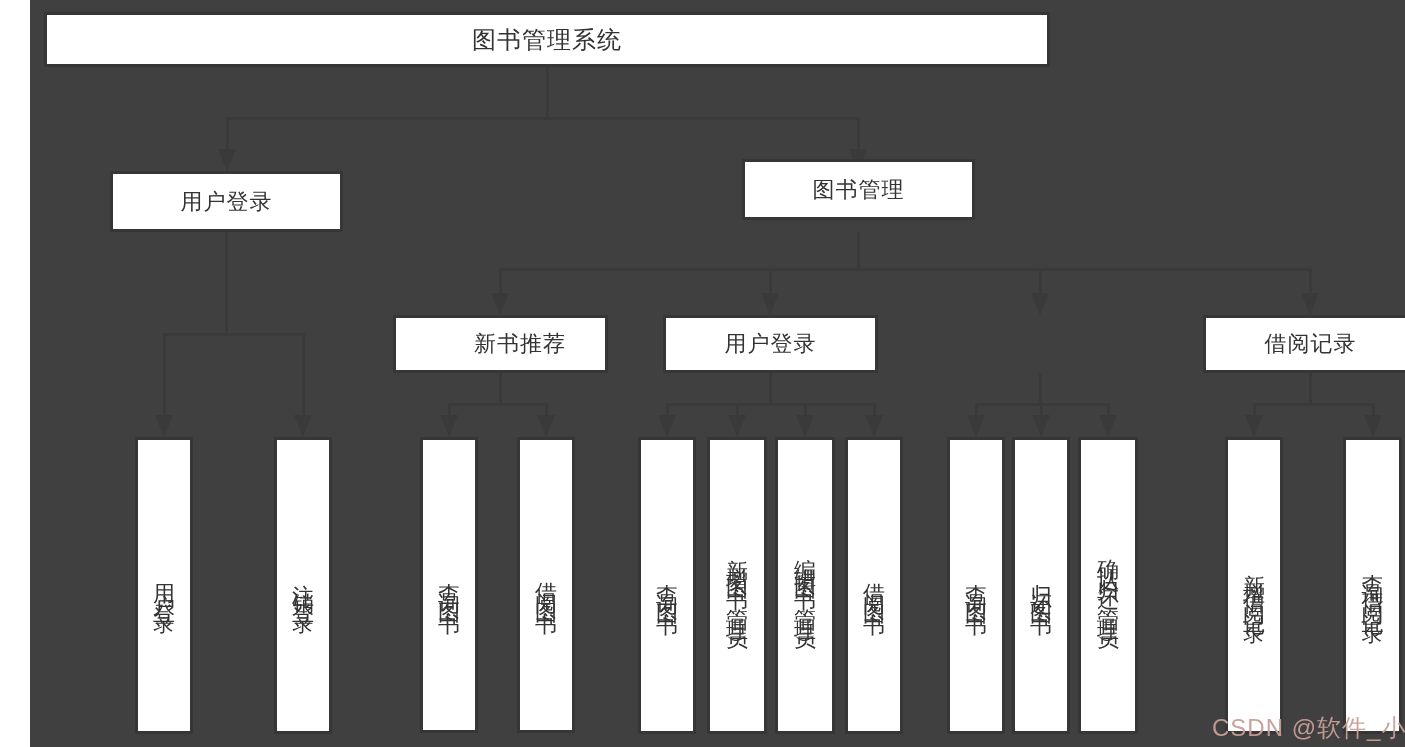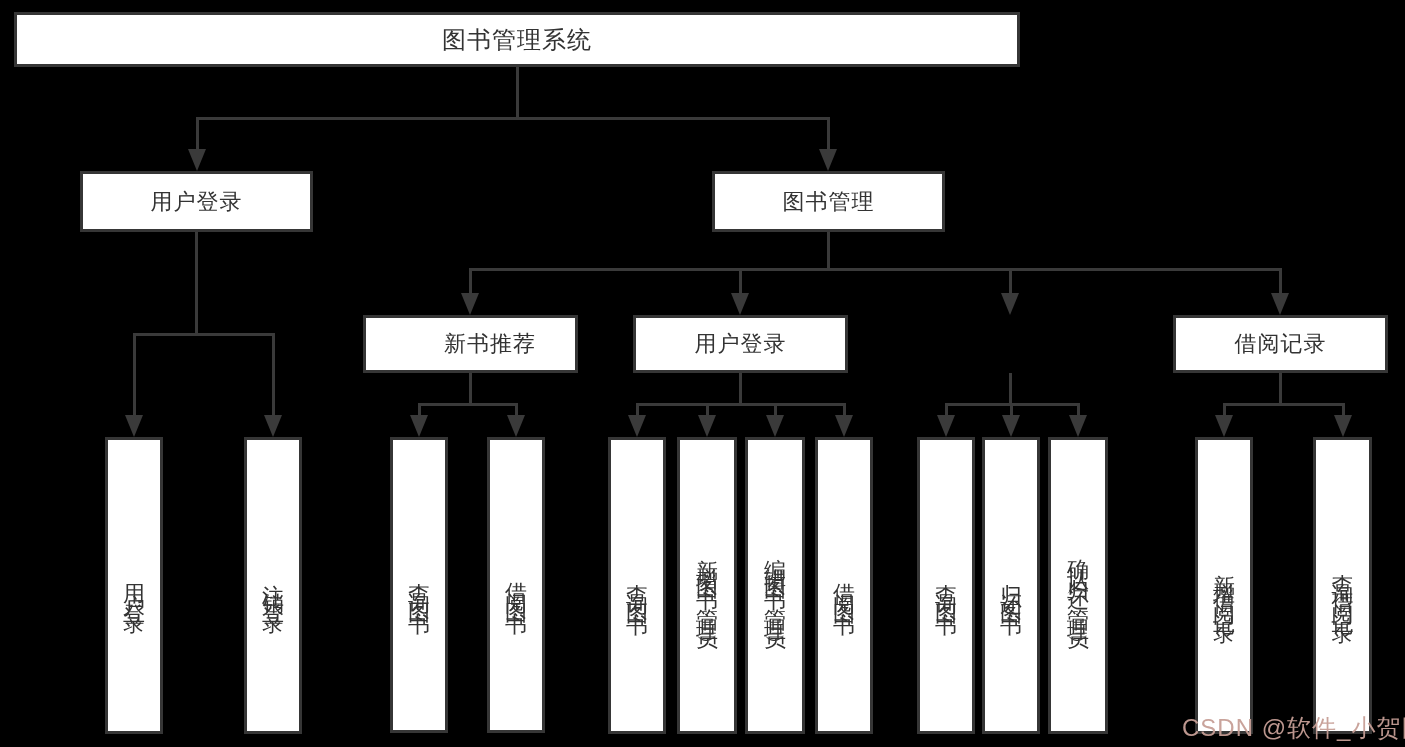--- a/index.html
+++ b/index.html
@@ -11,21 +11,22 @@
     width: 1405px;
     height: 747px;
     position: relative;
     font-family: "Liberation Sans", sans-serif;
     color: #333333;
     overflow: hidden;
   }
   .canvas {
     position: absolute;
     inset: 0;
-    background: #000000;
+    background: #404040;
+    margin-left: 30px;
   }
   
   .box {
     position: absolute;
     box-sizing: border-box;
     background: #ffffff;
     border: 3px solid #363636;
     display: flex;
     align-items: center;
     justify-content: center;
@@ -89,21 +90,21 @@
   <div class="vline" style="left:516px; top:67px; height:51px;"></div>
   <div class="hline" style="left:196px; top:117px; width:634px;"></div>
   <div class="vline" style="left:196px; top:117px; height:33px;"></div>
   <div class="arrow" style="left:188px; top:149px;"></div>
   <div class="vline" style="left:827px; top:117px; height:33px;"></div>
   <div class="arrow" style="left:819px; top:149px;"></div>
 
   <div class="box" style="left:80px; top:171px; width:233px; height:61px;">
     <span class="hlabel">用户登录</span>
   </div>
-  <div class="box" style="left:712px; top:171px; width:233px; height:61px;justify-content:center;">
+  <div class="box" style="left:712px; top:159px; width:233px; height:61px;justify-content:center;">
     <span class="hlabel">图书管理</span>
   </div>
 
   <div class="vline" style="left:195px; top:232px; height:103px;"></div>
   <div class="hline" style="left:133px; top:333px; width:142px;"></div>
   <div class="vline" style="left:133px; top:333px; height:84px;"></div>
   <div class="arrow" style="left:125px; top:415px;"></div>
   <div class="vline" style="left:272px; top:333px; height:84px;"></div>
   <div class="arrow" style="left:264px; top:415px;"></div>
 

